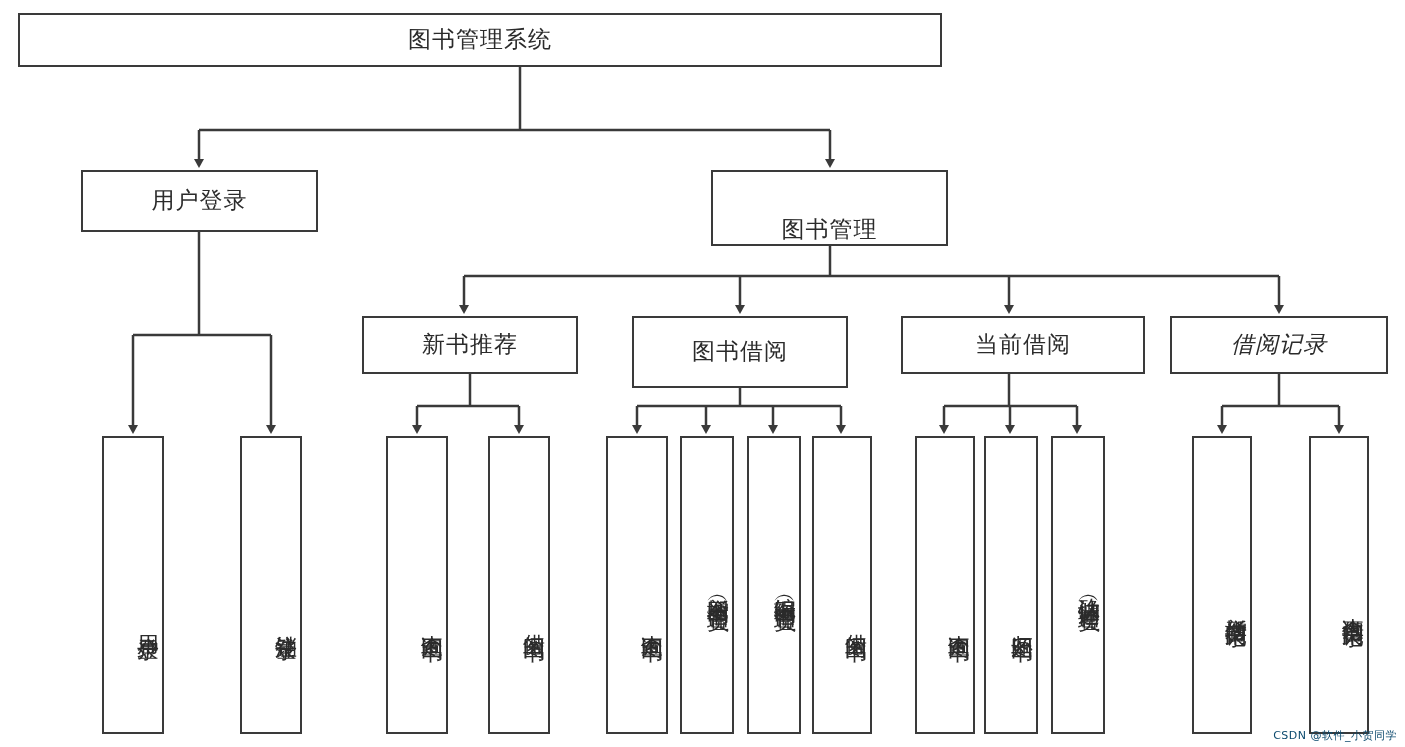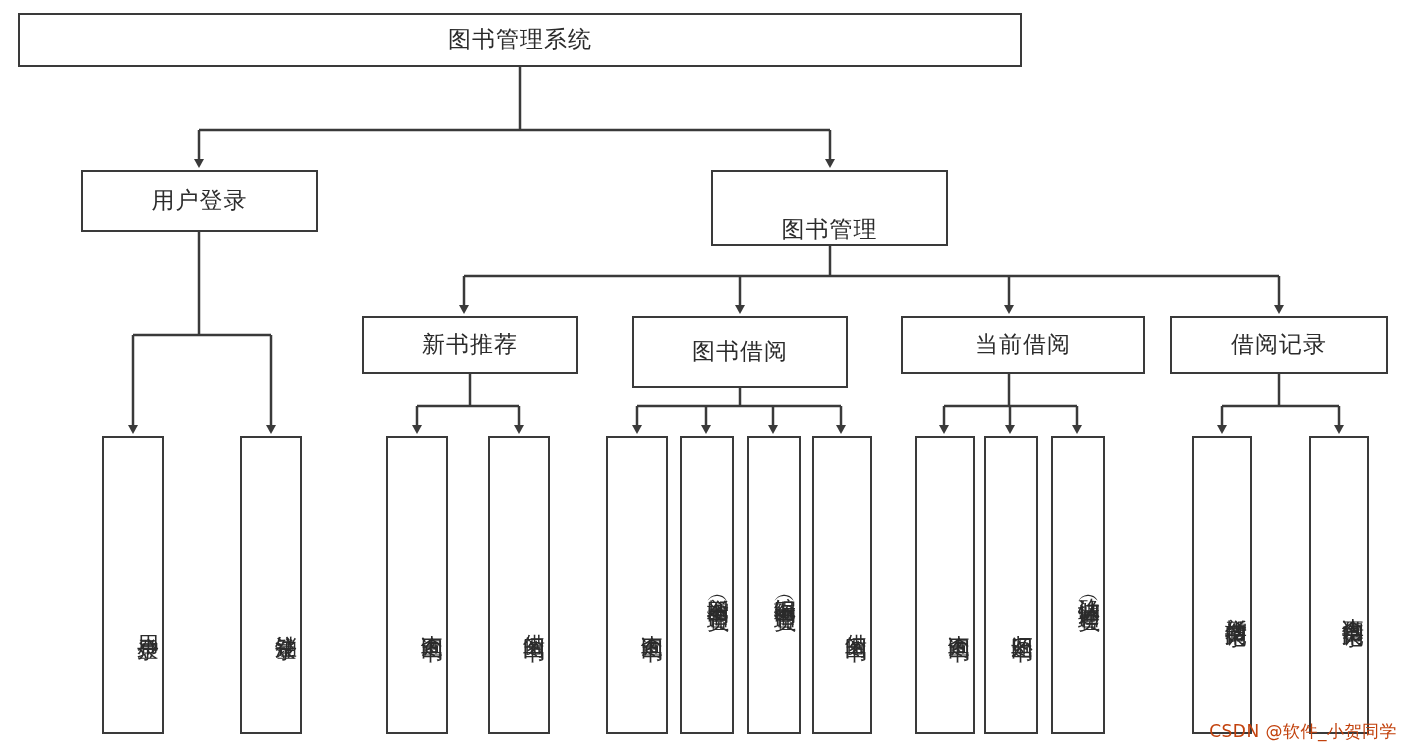--- a/index.html
+++ b/index.html
@@ -53,22 +53,22 @@
   .node.vert.topalign {
     padding-top: 8px;
   }
   .node-label {
     display: block;
   }
   #watermark {
     position: absolute;
     right: 8px;
     bottom: 4px;
-    font-size: 17px;
-    color: #c2410c;
+    font-size: 11px;
+    color: #0c4a6e;
     letter-spacing: 0.5px;
     white-space: nowrap;
     font-family: "DejaVu Sans", "Liberation Sans", sans-serif;
   }
 </style>
 </head>
 <body>
 
 <div id="canvas">
 
@@ -115,41 +115,41 @@
       <path d="M1010,406 L1010,426" marker-end="url(#arrow)"></path>
       <path d="M1077,406 L1077,426" marker-end="url(#arrow)"></path>
 
       <path d="M1279,374 L1279,406"></path>
       <path d="M1222,406 L1339,406"></path>
       <path d="M1222,406 L1222,426" marker-end="url(#arrow)"></path>
       <path d="M1339,406 L1339,426" marker-end="url(#arrow)"></path>
     </g>
   </svg>
 
-  <div class="node horiz" style="left:18px; top:13px; width:1004px; height:54px;">
+  <div class="node horiz" style="left:18px; top:13px; width:924px; height:54px;">
     <span class="node-label">图书管理系统</span>
   </div>
 
   <div class="node horiz" style="left:81px; top:170px; width:237px; height:62px;">
     <span class="node-label">用户登录</span>
   </div>
   <div class="node horiz" style="left:711px; top:170px; width:237px; height:76px;align-items:flex-end;">
     <span class="node-label">图书管理</span>
   </div>
 
   <div class="node horiz" style="left:362px; top:316px; width:216px; height:58px;">
     <span class="node-label">新书推荐</span>
   </div>
   <div class="node horiz" style="left:632px; top:316px; width:216px; height:72px;">
     <span class="node-label">图书借阅</span>
   </div>
   <div class="node horiz" style="left:901px; top:316px; width:244px; height:58px;">
     <span class="node-label">当前借阅</span>
   </div>
-  <div class="node horiz" style="left:1170px; top:316px; width:218px; height:58px;">
+  <div class="node horiz" style="left:1170px; top:316px; width:218px; height:58px;font-style:italic;">
     <span class="node-label">借阅记录</span>
   </div>
 
   <div class="node vert" style="left:102px; top:436px; width:62px; height:298px; padding-top:72px;">
     <span class="node-label">用户登录</span>
   </div>
   <div class="node vert" style="left:240px; top:436px; width:62px; height:298px; padding-top:72px;">
     <span class="node-label">注销登录</span>
   </div>
 

